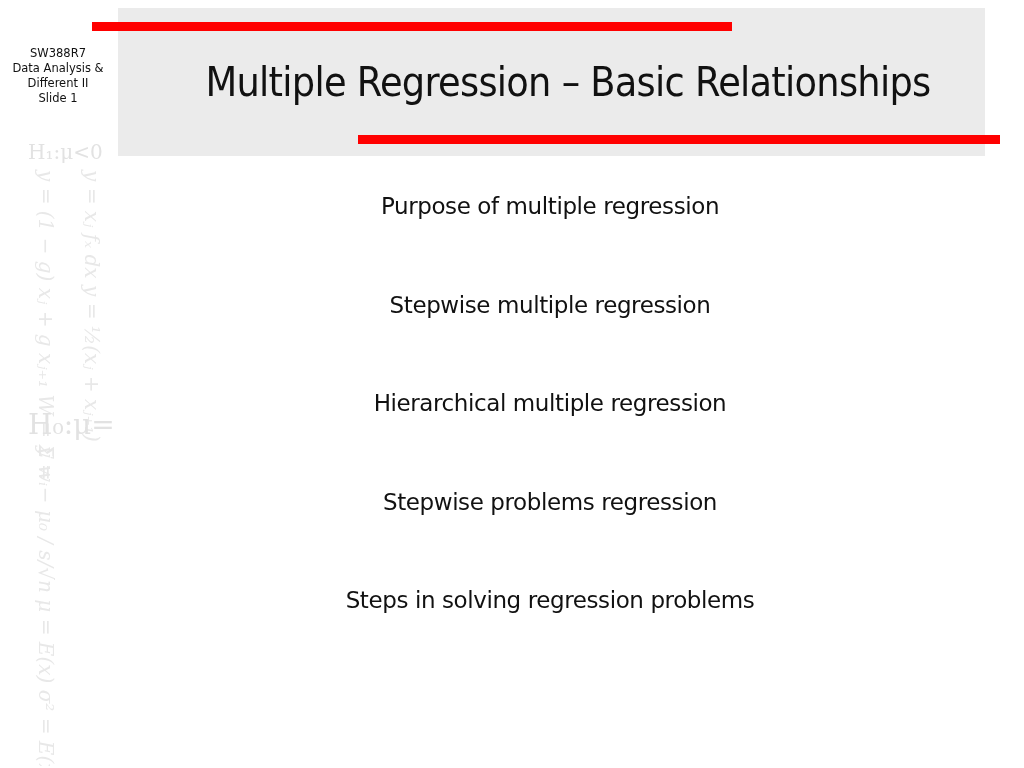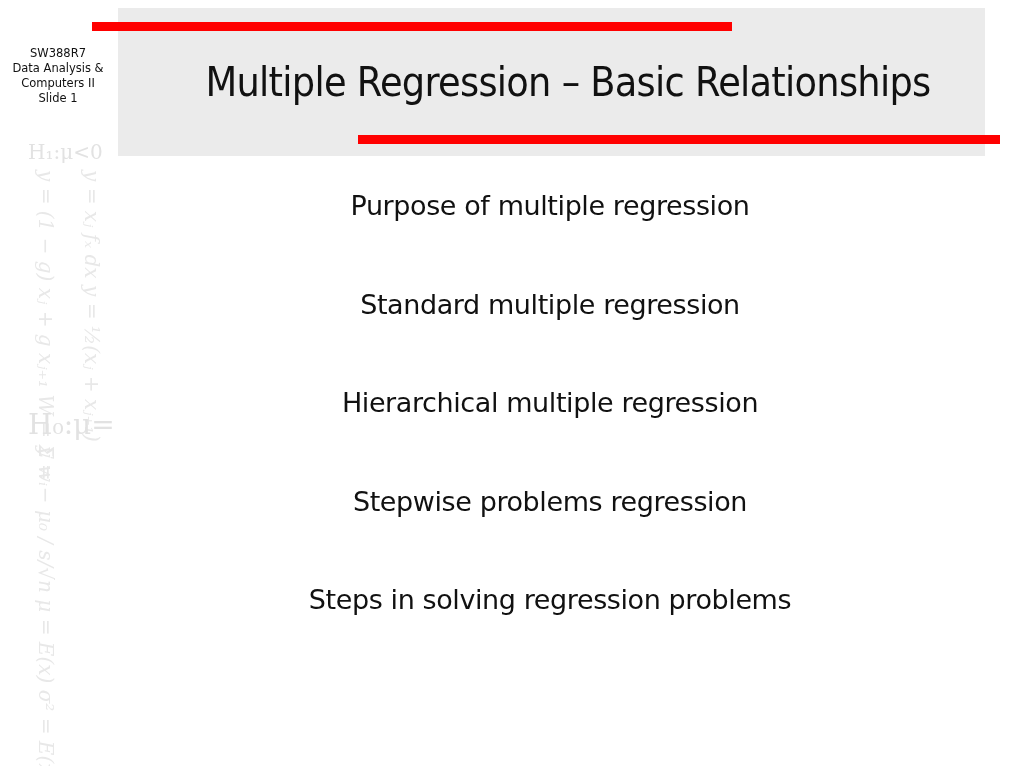--- a/index.html
+++ b/index.html
@@ -109,54 +109,54 @@
       left: 100px;
       top: 183px;
       width: 900px;
       margin: 0;
       padding: 0;
       list-style: none;
     }
     .bullets li {
       height: 98.5px;
       text-align: center;
-      font-size: 27px;
+      font-size: 23px;
       line-height: 46px;
       color: #111;
       font-family: "DejaVu Sans", sans-serif;
       letter-spacing: -0.4px;
     }
   </style>
 </head>
 <body>
 
 <div class="slide">
 
   <div class="course-label">
     <div>SW388R7</div>
     <div>Data Analysis &amp;</div>
-    <div>Computers II</div>
+    <div>Different II</div>
     <span class="slide-num">Slide 1</span>
   </div>
 
   <div class="math-watermark">
     <div class="h1">H₁:μ&lt;0</div>
     <div class="col" style="left:44px; top:34px;">y = (1 − g) xⱼ + g xⱼ₊₁   W = Σ wᵢ</div>
     <div class="col" style="left:90px; top:34px;">y = xⱼ   fₓ dx   y = ½(xⱼ + xⱼ₊₁)</div>
     <div class="h0">H₀:μ=0</div>
     <div class="col" style="left:44px; top:310px;">ȳ = − μ₀ / s/√n   μ = E(x)   σ² = E(x − μ)²</div>
   </div>
 
   <div class="title-box"></div>
   <div class="red-bar-top"></div>
   <div class="red-bar-bottom"></div>
 
   <h1 class="slide-title" style="margin:0;font-weight:normal;">Multiple Regression – Basic Relationships</h1>
 
   <ul class="bullets">
     <li>Purpose of multiple regression</li>
-    <li>Standard multiple regression</li>
+    <li>Stepwise multiple regression</li>
     <li>Hierarchical multiple regression</li>
     <li>Stepwise problems regression</li>
     <li>Steps in solving regression problems</li>
   </ul>
 
 </div>
 
 </body></html>

